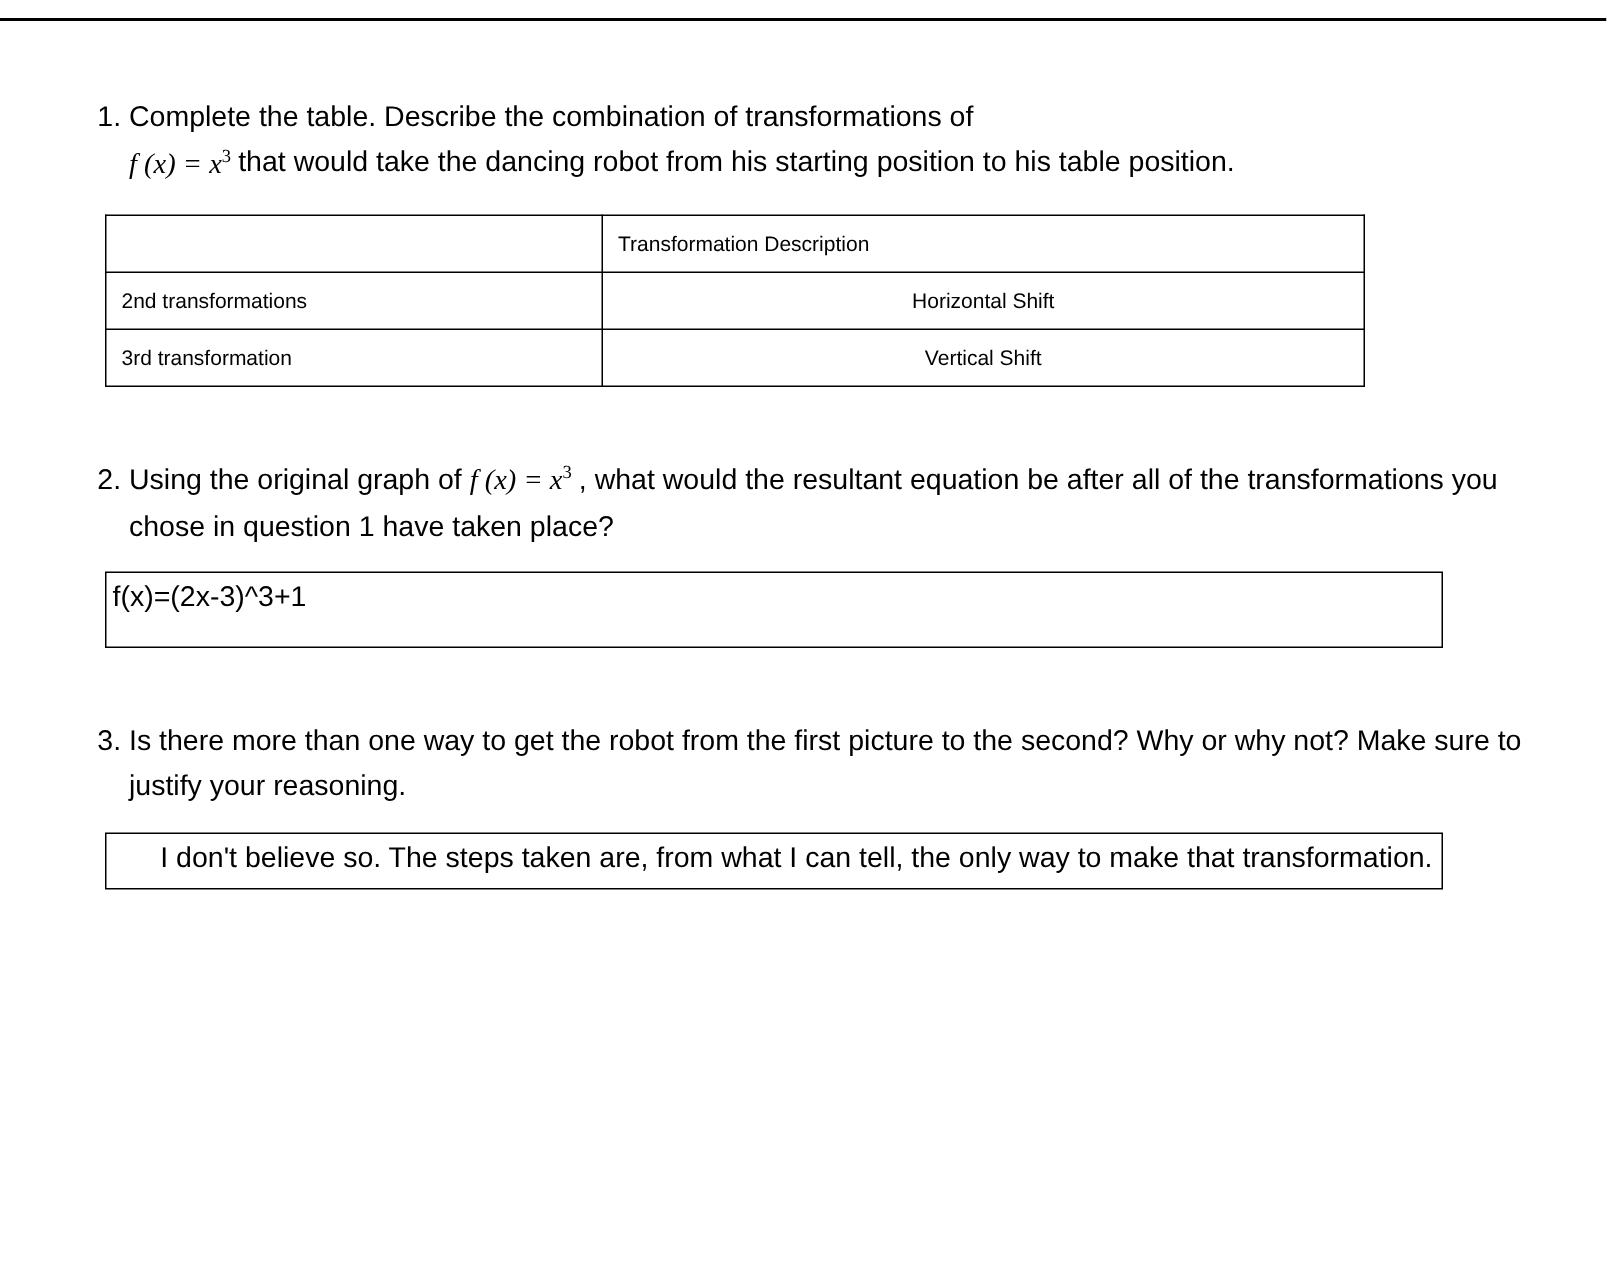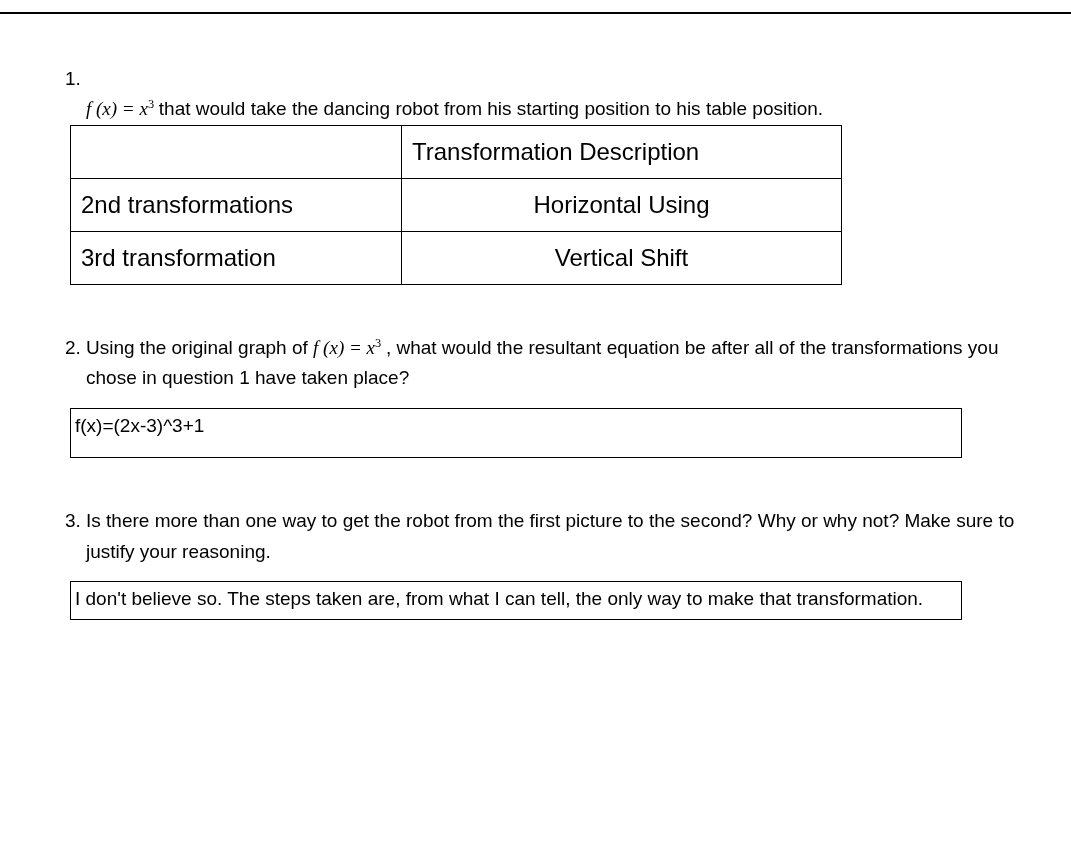--- a/index.html
+++ b/index.html
@@ -35,23 +35,24 @@
     font-family: "Times New Roman", Times, serif;
     font-style: italic;
   }
   .sup {
     font-size: 0.65em;
     vertical-align: super;
     font-style: normal;
   }
   table.tfm {
     border-collapse: collapse;
-    width: 772px;
+    width: 840px;
+    margin-top: 18px;
     margin-left: -16px;
-    font-size: 24px;
+    font-size: 14px;
   }
   table.tfm th, table.tfm td {
     border: 1.5px solid #000;
     padding: 8px 10px;
     text-align: left;
     vertical-align: top;
     line-height: 1.5;
   }
   table.tfm th {
     font-weight: normal;
@@ -63,50 +64,51 @@
     border: 1.5px solid #000;
     width: 880px;
     margin-left: -16px;
     margin-top: 14px;
     padding: 4px 6px 18px 4px;
     font-size: 19px;
     line-height: 1.4;
   }
   .answerbox.tight {
     padding-bottom: 6px;
+    text-align: right;
   }
   .fxeq {
     font-family: "Times New Roman", Times, serif;
     white-space: nowrap;
   }
 </style>
 </head>
 <body>
 
 <div class="page">
 
   <ol class="questions">
 
     <li>
       <div class="q-body">
-        <br>
+        <span>Complete the table. Describe the combination of transformations of</span><br>
         <span class="fxeq">
           <span class="math">f (x) = x</span><span class="math sup">3</span>
         </span>
         <span>that would take the dancing robot from his starting position to his table position.</span>
 
         <table class="tfm">
           <tbody>
               <tr>
             <th style="width:310px"></th>
             <th>Transformation Description</th>
           </tr>
           <tr>
             <td>2nd transformations</td>
-            <td class="desc">Horizontal Using</td>
+            <td class="desc">Horizontal Shift</td>
           </tr>
           <tr>
             <td>3rd transformation</td>
             <td class="desc">Vertical Shift</td>
           </tr>
         </tbody>
           </table>
       </div>
     </li>
 

